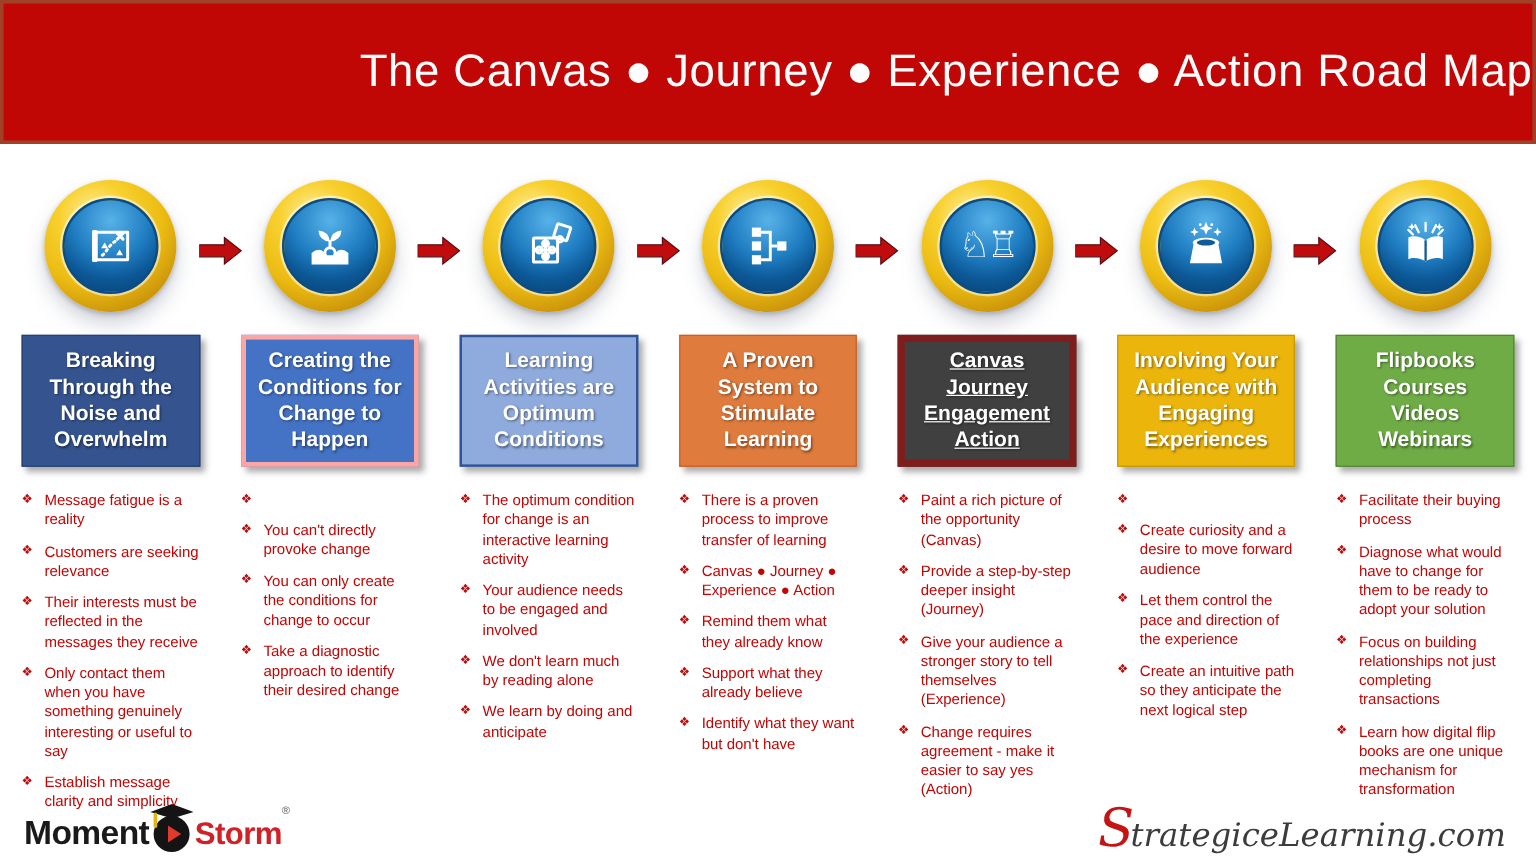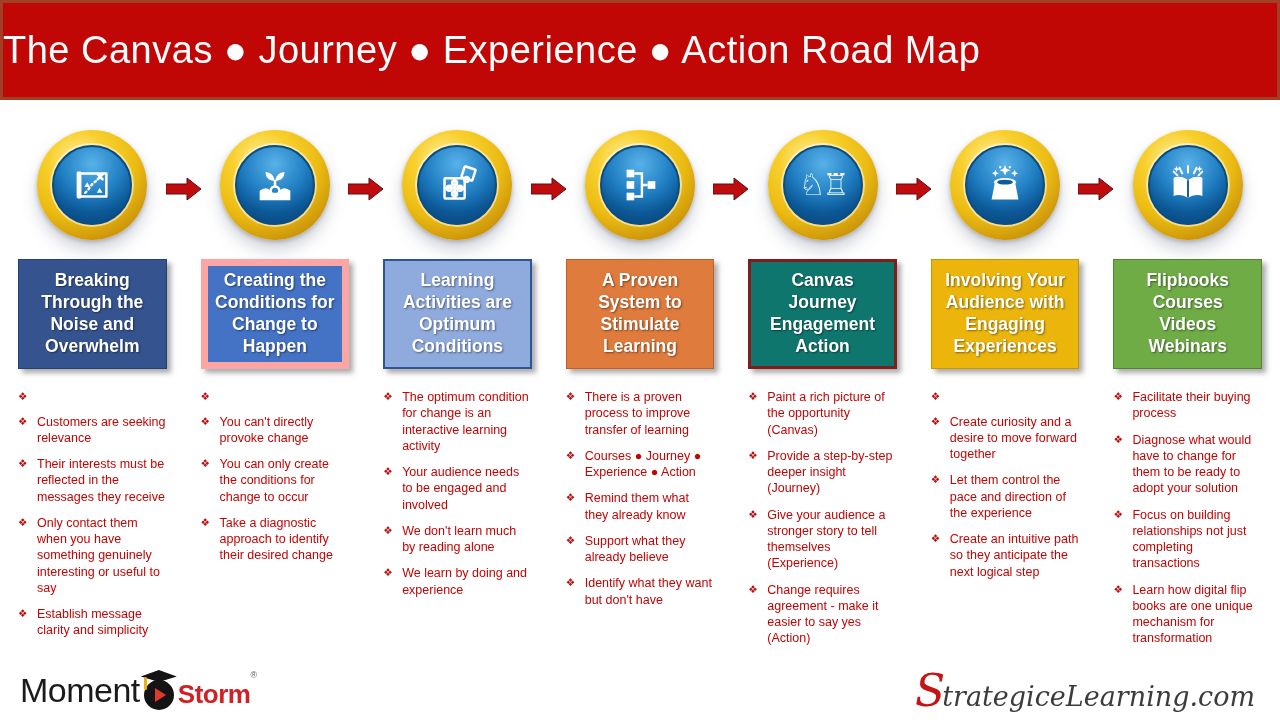--- a/index.html
+++ b/index.html
@@ -6,26 +6,26 @@
   html,body { width:1280px; height:720px; }
   body {
     position: relative;
     overflow: hidden;
     background: #ffffff;
     font-family: "Liberation Sans", sans-serif;
   }
 
   
   .banner {
-    height: 100px;
+    height: 120px;
     background: #C10606;
     border: 3px solid #A04027;
     display: flex;
     align-items: center;
-    justify-content: flex-start;
+    justify-content: flex-end;
   }
   .banner h1 {
     color: #FDFDFD;
     font-size: 38px;
     font-weight: 400;
     letter-spacing: 0.5px;
     text-align: center;
   }
 
   
@@ -70,24 +70,24 @@
     display: flex; align-items: center; justify-content: center;
     text-align: center;
     color: #FFFFFF;
     font-size: 17.5px; font-weight: 700; line-height: 1.25;
     text-shadow: 1px 1px 2px rgba(0,0,0,.45);
     box-shadow: 4px 4px 5px rgba(90,90,90,.5);
     white-space: pre-line;
     padding: 2px;
   }
   .hdr.c0 { background:#35548F; border:1px solid #26406F; }
-  .hdr.c1 { background:#4472C4; border:7px solid #fca5a5; }
+  .hdr.c1 { background:#4472C4; border:4px solid #fca5a5; }
   .hdr.c2 { background:#8FAADC; border:2px solid #2F5496; }
   .hdr.c3 { background:#DF7B3D; border:1px solid #C55F26; }
-  .hdr.c4 { background:#0f766e; border:3px solid #7f1d1d; }
+  .hdr.c4 { background:#404040; border:6px solid #7f1d1d;text-decoration:underline; }
   .hdr.c5 { background:#EBB50C; border:1px solid #C79700; }
   .hdr.c6 { background:#6FAC46; border:1px solid #548235; }
 
   
   .bullets {
     list-style: none;
     margin-top: 20px;
     width: 100%;
   }
   .bullets li {
@@ -104,21 +104,21 @@
     font-size: 10.5px;
     padding-top: 1px;
     font-family: "DejaVu Sans", sans-serif;
   }
 
   
   .footer-left {
     position: absolute; left: 20px; bottom: 10px;
     display: flex; align-items: flex-end;
   }
-  .ms-word1 { font-size: 34px; font-weight: 400; color: #1A1A1A; letter-spacing: -0.5px; }
+  .ms-word1 { font-size: 28px; font-weight: 700; color: #1A1A1A; letter-spacing: -0.5px; }
   .ms-word2 { font-size: 26px; font-weight: 700; color: #D22027; letter-spacing: -0.5px; }
   .ms-reg { font-size: 9px; color: #555; align-self: flex-start; margin-top: 2px; }
   .ms-icon { position: relative; width: 36px; height: 42px; margin: 0 1px; flex: 0 0 auto; }
   .ms-circle {
     position: absolute; left: 3px; bottom: 0;
     width: 30px; height: 30px; border-radius: 50%;
     background: #141414;
     display: flex; align-items: center; justify-content: center;
   }
   .ms-play {
@@ -195,20 +195,21 @@
           </svg>
         </div>
       </div>
       <h2 class="hdr c0">Breaking
 Through the
 Noise and
 Overwhelm</h2>
       <ul class="bullets">
           <li>
             <span class="dmd">❖</span>
+            <span>Message fatigue is a reality</span>
           </li>
           <li>
             <span class="dmd">❖</span>
             <span>Customers are seeking relevance</span>
           </li>
           <li>
             <span class="dmd">❖</span>
             <span>Their interests must be reflected in the messages they receive</span>
           </li>
           <li>
@@ -292,21 +293,21 @@
           <li>
             <span class="dmd">❖</span>
             <span>Your audience needs to be engaged and involved</span>
           </li>
           <li>
             <span class="dmd">❖</span>
             <span>We don't learn much by reading alone</span>
           </li>
           <li>
             <span class="dmd">❖</span>
-            <span>We learn by doing and experience</span>
+            <span>We learn by doing and anticipate</span>
           </li>
         </ul>
     </section>
 
     <section class="col">
       <div class="coin">
         <div class="coin-inner">
           <svg width="46" height="46" viewBox="0 0 48 48">
             <g fill="#fff">
               <rect x="10" y="8" width="8" height="8"></rect>
@@ -322,21 +323,21 @@
 System to
 Stimulate
 Learning</h2>
       <ul class="bullets">
           <li>
             <span class="dmd">❖</span>
             <span>There is a proven process to improve transfer of learning</span>
           </li>
           <li>
             <span class="dmd">❖</span>
-            <span>Courses ● Journey ● Experience ● Action</span>
+            <span>Canvas ● Journey ● Experience ● Action</span>
           </li>
           <li>
             <span class="dmd">❖</span>
             <span>Remind them what they already know</span>
           </li>
           <li>
             <span class="dmd">❖</span>
             <span>Support what they already believe</span>
           </li>
           <li>
@@ -396,21 +397,21 @@
       <h2 class="hdr c5">Involving Your
 Audience with
 Engaging
 Experiences</h2>
       <ul class="bullets">
           <li>
             <span class="dmd">❖</span>
           </li>
           <li>
             <span class="dmd">❖</span>
-            <span>Create curiosity and a desire to move forward together</span>
+            <span>Create curiosity and a desire to move forward audience</span>
           </li>
           <li>
             <span class="dmd">❖</span>
             <span>Let them control the pace and direction of the experience</span>
           </li>
           <li>
             <span class="dmd">❖</span>
             <span>Create an intuitive path so they anticipate the next logical step</span>
           </li>
         </ul>

